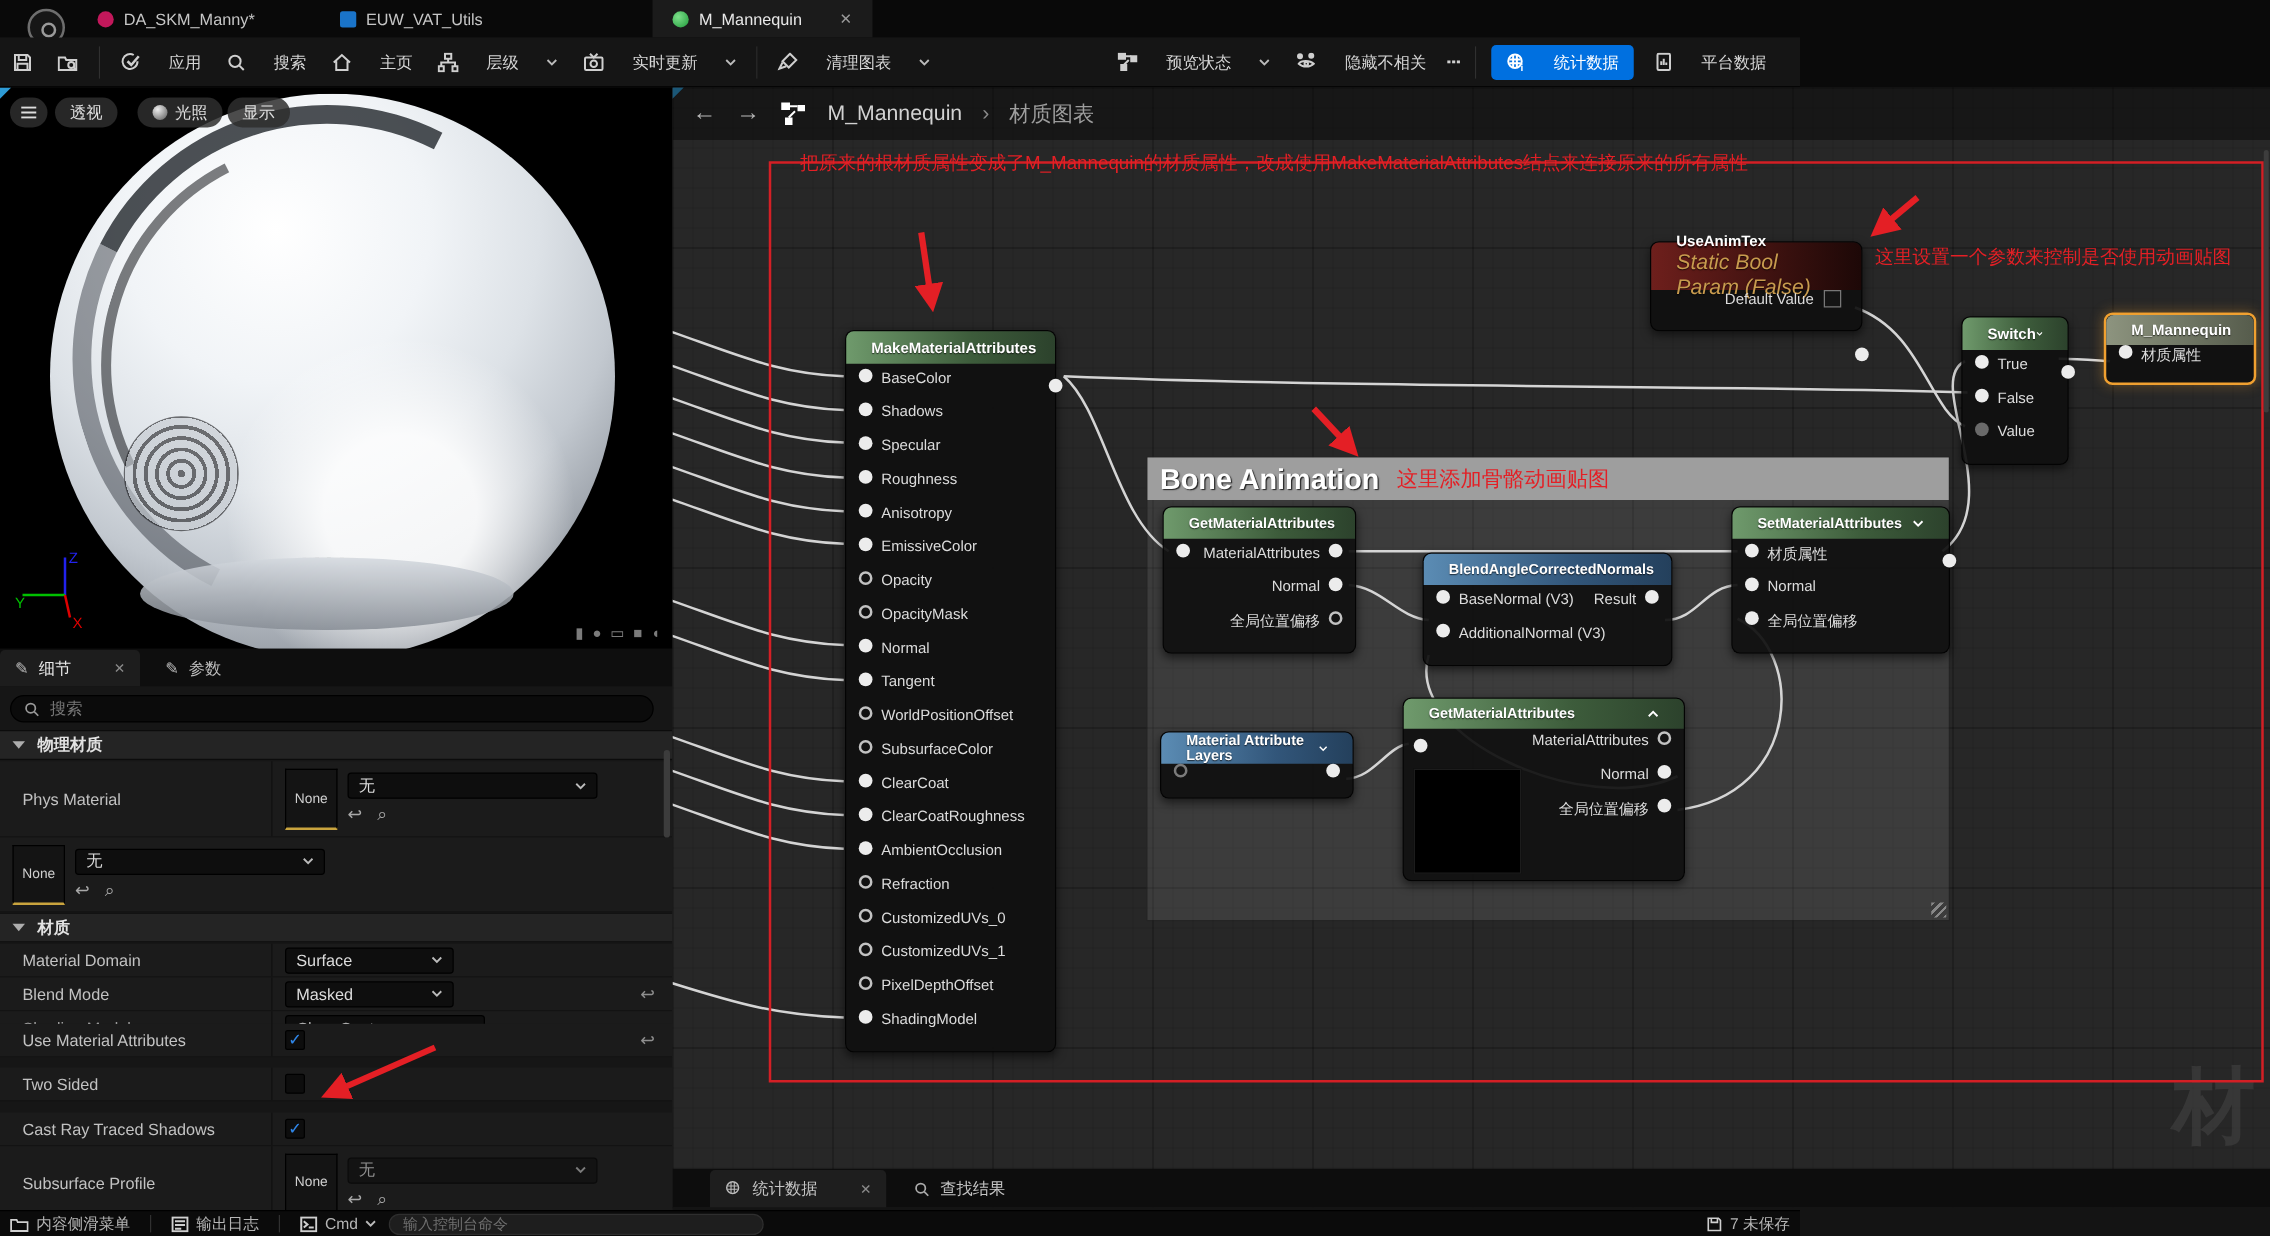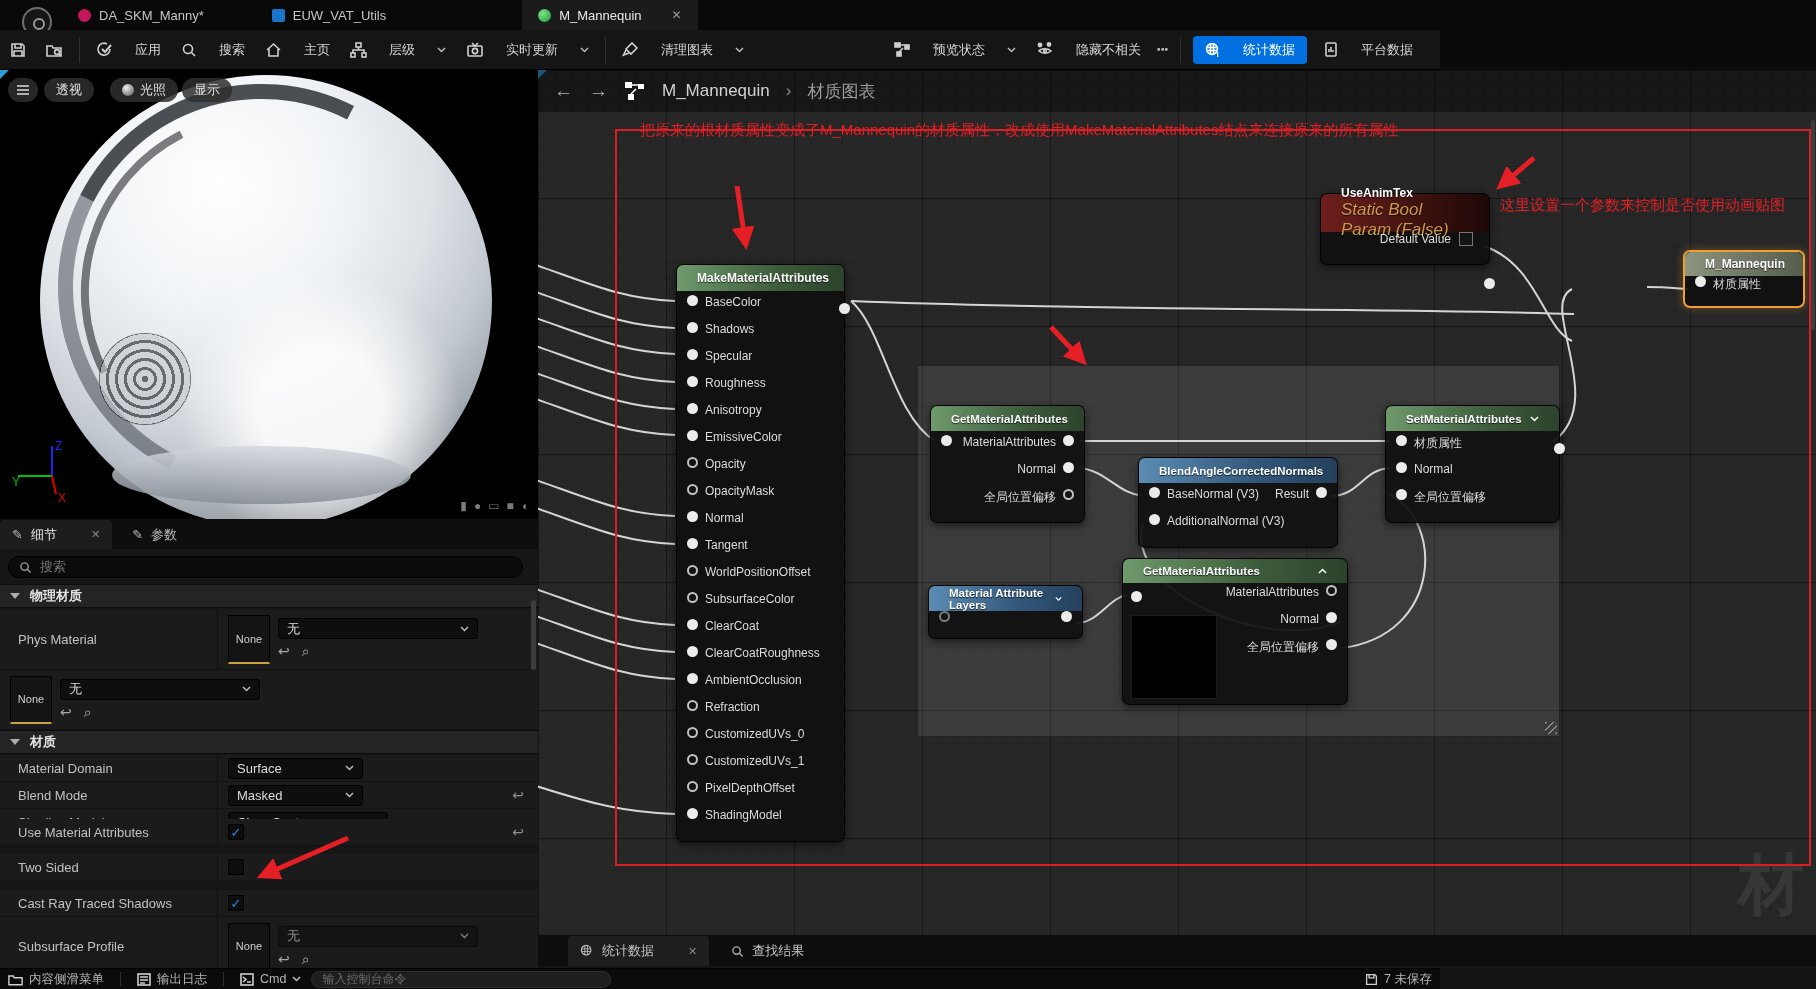--- a/index.html
+++ b/index.html
@@ -470,20 +470,24 @@
       <span class="crumbsep">›</span>
       <span class="crumbpage">材质图表</span>
     </div>
 
     <div class="redrect"></div>
     <div class="redtext" style="left:102px;top:51px">把原来的根材质属性变成了M_Mannequin的材质属性，改成使用MakeMaterialAttributes结点来连接原来的所有属性</div>
     <div class="redtext" style="left:962px;top:126px">这里设置一个参数来控制是否使用动画贴图</div>
     <div class="watermark">材</div>
 
     <div class="comment">
+      <div class="chead">
+        <span class="ctitle">Bone Animation</span>
+        <span class="redtext" style="position:static;margin-left:14px;font-size:17px">这里添加骨骼动画贴图</span>
+      </div>
       <div class="chandle"></div>
     </div>
 
     <svg class="wires">
       <g stroke="#dedede" stroke-width="2" fill="none" opacity=".95">
         <path d="M-2 195 C55 215,85 229,137 231"></path>
         <path d="M-2 222 C55 242,85 256,137 258"></path>
         <path d="M-2 248 C55 268,85 282,137 284"></path>
         <path d="M-2 276 C55 296,85 310,137 312"></path>
         <path d="M-2 303 C55 323,85 337,137 339"></path>
@@ -605,20 +609,43 @@
         <span>UseAnimTex</span>
         <span class="sub">Static Bool Param (False)</span>
       </div>
       <div class="prow" style="height:32px;justify-content:flex-end;gap:8px;padding-right:16px">
         <span>Default Value</span>
         <span style="width:14px;height:14px;border:1px solid #777;background:#141414"></span>
         <span class="odot" style="top:46px"></span>
       </div>
     </div>
 
+    <div class="node" style="left:1031px;top:183px;width:86px">
+      <div class="nhead green">
+        <span>Switch</span>
+        <svg class="chev" viewBox="0 0 9 6">
+            <path d="M1 1l3.5 3.5L8 1" stroke="#fff" fill="none" stroke-width="1.5"></path>
+          </svg>
+      </div>
+      <div style="padding:4px 0 6px">
+        <div class="prow">
+            <i class="dot f"></i>
+            <span>True</span>
+            <span class="odot"></span>
+          </div>
+        <div class="prow">
+            <i class="dot f"></i>
+            <span>False</span>
+          </div>
+        <div class="prow">
+            <i class="dot dim"></i>
+            <span>Value</span>
+          </div>
+      </div>
+    </div>
 
     <div class="node selected" style="left:1145px;top:180px;width:122px">
       <div class="nhead sage" style="height:24px">
         <span>M_Mannequin</span>
       </div>
       <div class="prow" style="height:30px">
         <i class="dot f"></i>
           <span>材质属性</span>
       </div>
     </div>
@@ -640,21 +667,21 @@
             <span>Normal</span>
             <i class="dot f"></i>
           </div>
         <div class="prow outrow">
             <span>全局位置偏移</span>
             <i class="dot h"></i>
           </div>
       </div>
     </div>
 
-    <div class="node" style="left:600px;top:387px;width:200px">
+    <div class="node" style="left:600px;top:372px;width:200px">
       <div class="nhead blue" style="height:25px;font-size:11.5px">
         <span>BlendAngleCorrectedNormals</span>
       </div>
       <div style="padding:4px 0 6px">
         <div class="prow">
             <i class="dot f"></i>
             <span>BaseNormal (V3)</span>
             <span style="margin-left:auto">Result</span>
             <i class="dot f"></i>
           </div>

